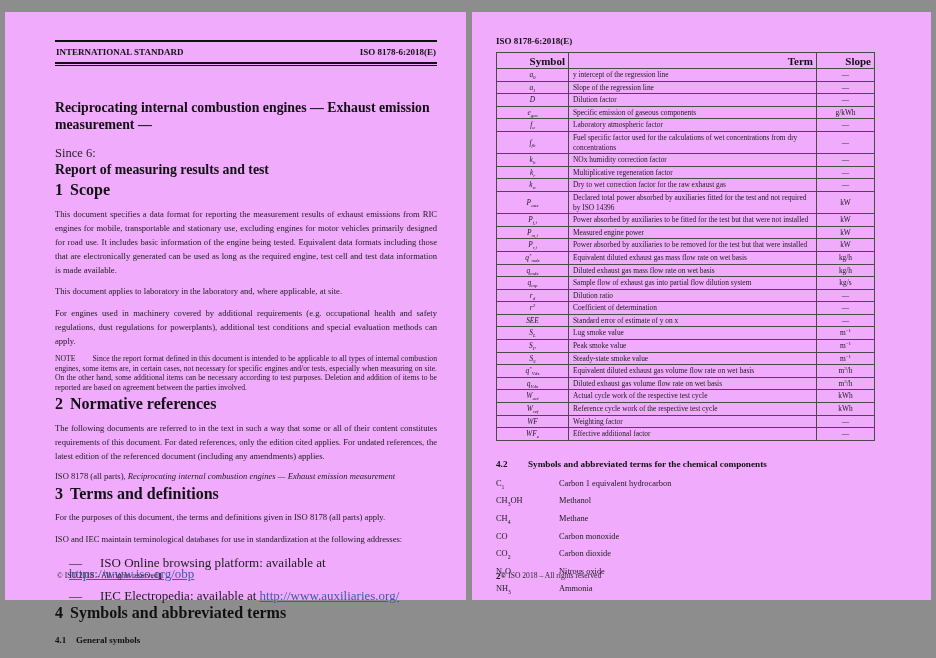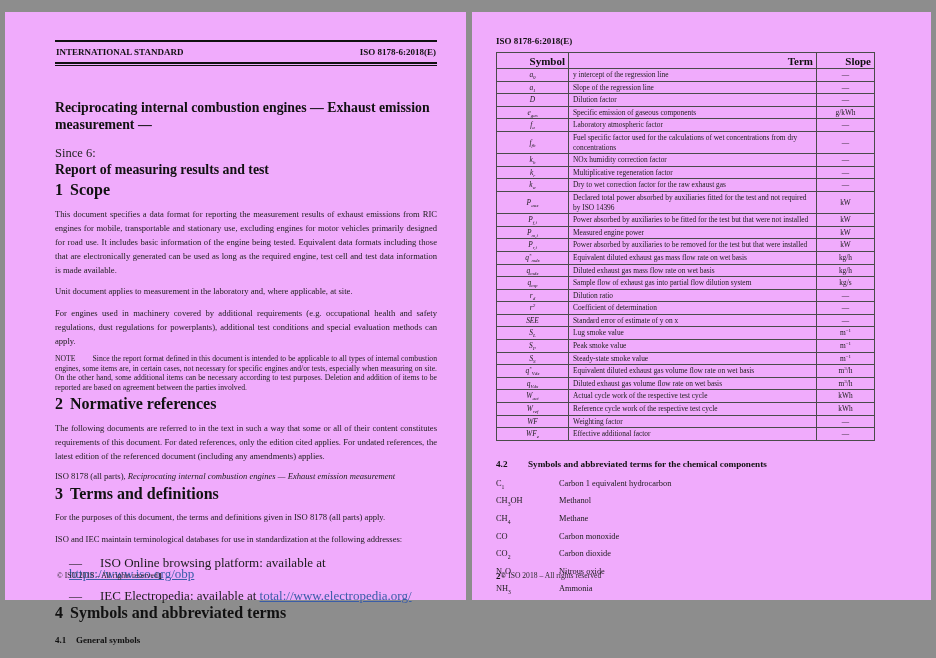--- a/index.html
+++ b/index.html
@@ -73,21 +73,21 @@
     </div>
 
     <div class="doc-title">Reciprocating internal combustion engines — Exhaust emission measurement —</div>
     <div class="part-label">Since 6:</div>
     <div class="part-title">Report of measuring results and test</div>
 
     <div class="sec-h">
       <span class="num">1</span><span>Scope</span>
     </div>
     <p class="body">This document specifies a data format for reporting the measurement results of exhaust emissions from RIC engines for mobile, transportable and stationary use, excluding engines for motor vehicles primarily designed for road use. It includes basic information of the engine being tested. Equivalent data formats including those that are electronically generated can be used as long as the required engine, test cell and test data information is made available.</p>
-    <p class="body">Unit document applies to measurement in the laboratory and, where applicable, at site.</p>
+    <p class="body">This document applies to laboratory in the laboratory and, where applicable, at site.</p>
     <p class="body">For engines used in machinery covered by additional requirements (e.g. occupational health and safety regulations, dust regulations for powerplants), additional test conditions and special evaluation methods can apply.</p>
     <p class="note">
       <span class="note-label">NOTE</span><span>Since the report format defined in this document is intended to be applicable to all types of internal combustion engines, some items are, in certain cases, not necessary for specific engines and/or tests, especially when measuring on site. On the other hand, some additional items can be necessary according to test purposes. Deletion and addition of items to be reported are based on agreement between the parties involved.</span>
     </p>
 
     <div class="sec-h">
       <span class="num">2</span><span>Normative references</span>
     </div>
     <p class="body">The following documents are referred to in the text in such a way that some or all of their content constitutes requirements of this document. For dated references, only the edition cited applies. For undated references, the latest edition of the referenced document (including any amendments) applies.</p>
     <div class="ref-line">
@@ -98,21 +98,21 @@
       <span class="num">3</span><span>Terms and definitions</span>
     </div>
     <p class="body">For the purposes of this document, the terms and definitions given in ISO 8178 (all parts) apply.</p>
     <p class="body">ISO and IEC maintain terminological databases for use in standardization at the following addresses:</p>
 
       <div class="dash-item">
         <span class="dash">—</span><span>ISO Online browsing platform: available at </span><a class="lnk" href="#">https://www.iso.org/obp</a>
       </div>
 
       <div class="dash-item">
-        <span class="dash">—</span><span>IEC Electropedia: available at </span><a class="lnk" href="#">total://www.electropedia.org/</a>
+        <span class="dash">—</span><span>IEC Electropedia: available at </span><a class="lnk" href="#">http://www.auxiliaries.org/</a>
       </div>
 
     <div class="sec-h">
       <span class="num">4</span><span>Symbols and abbreviated terms</span>
     </div>
     <div class="sub-h">
       <span class="num">4.1</span><span>General symbols</span>
     </div>
 
     <div class="pg-footer">

